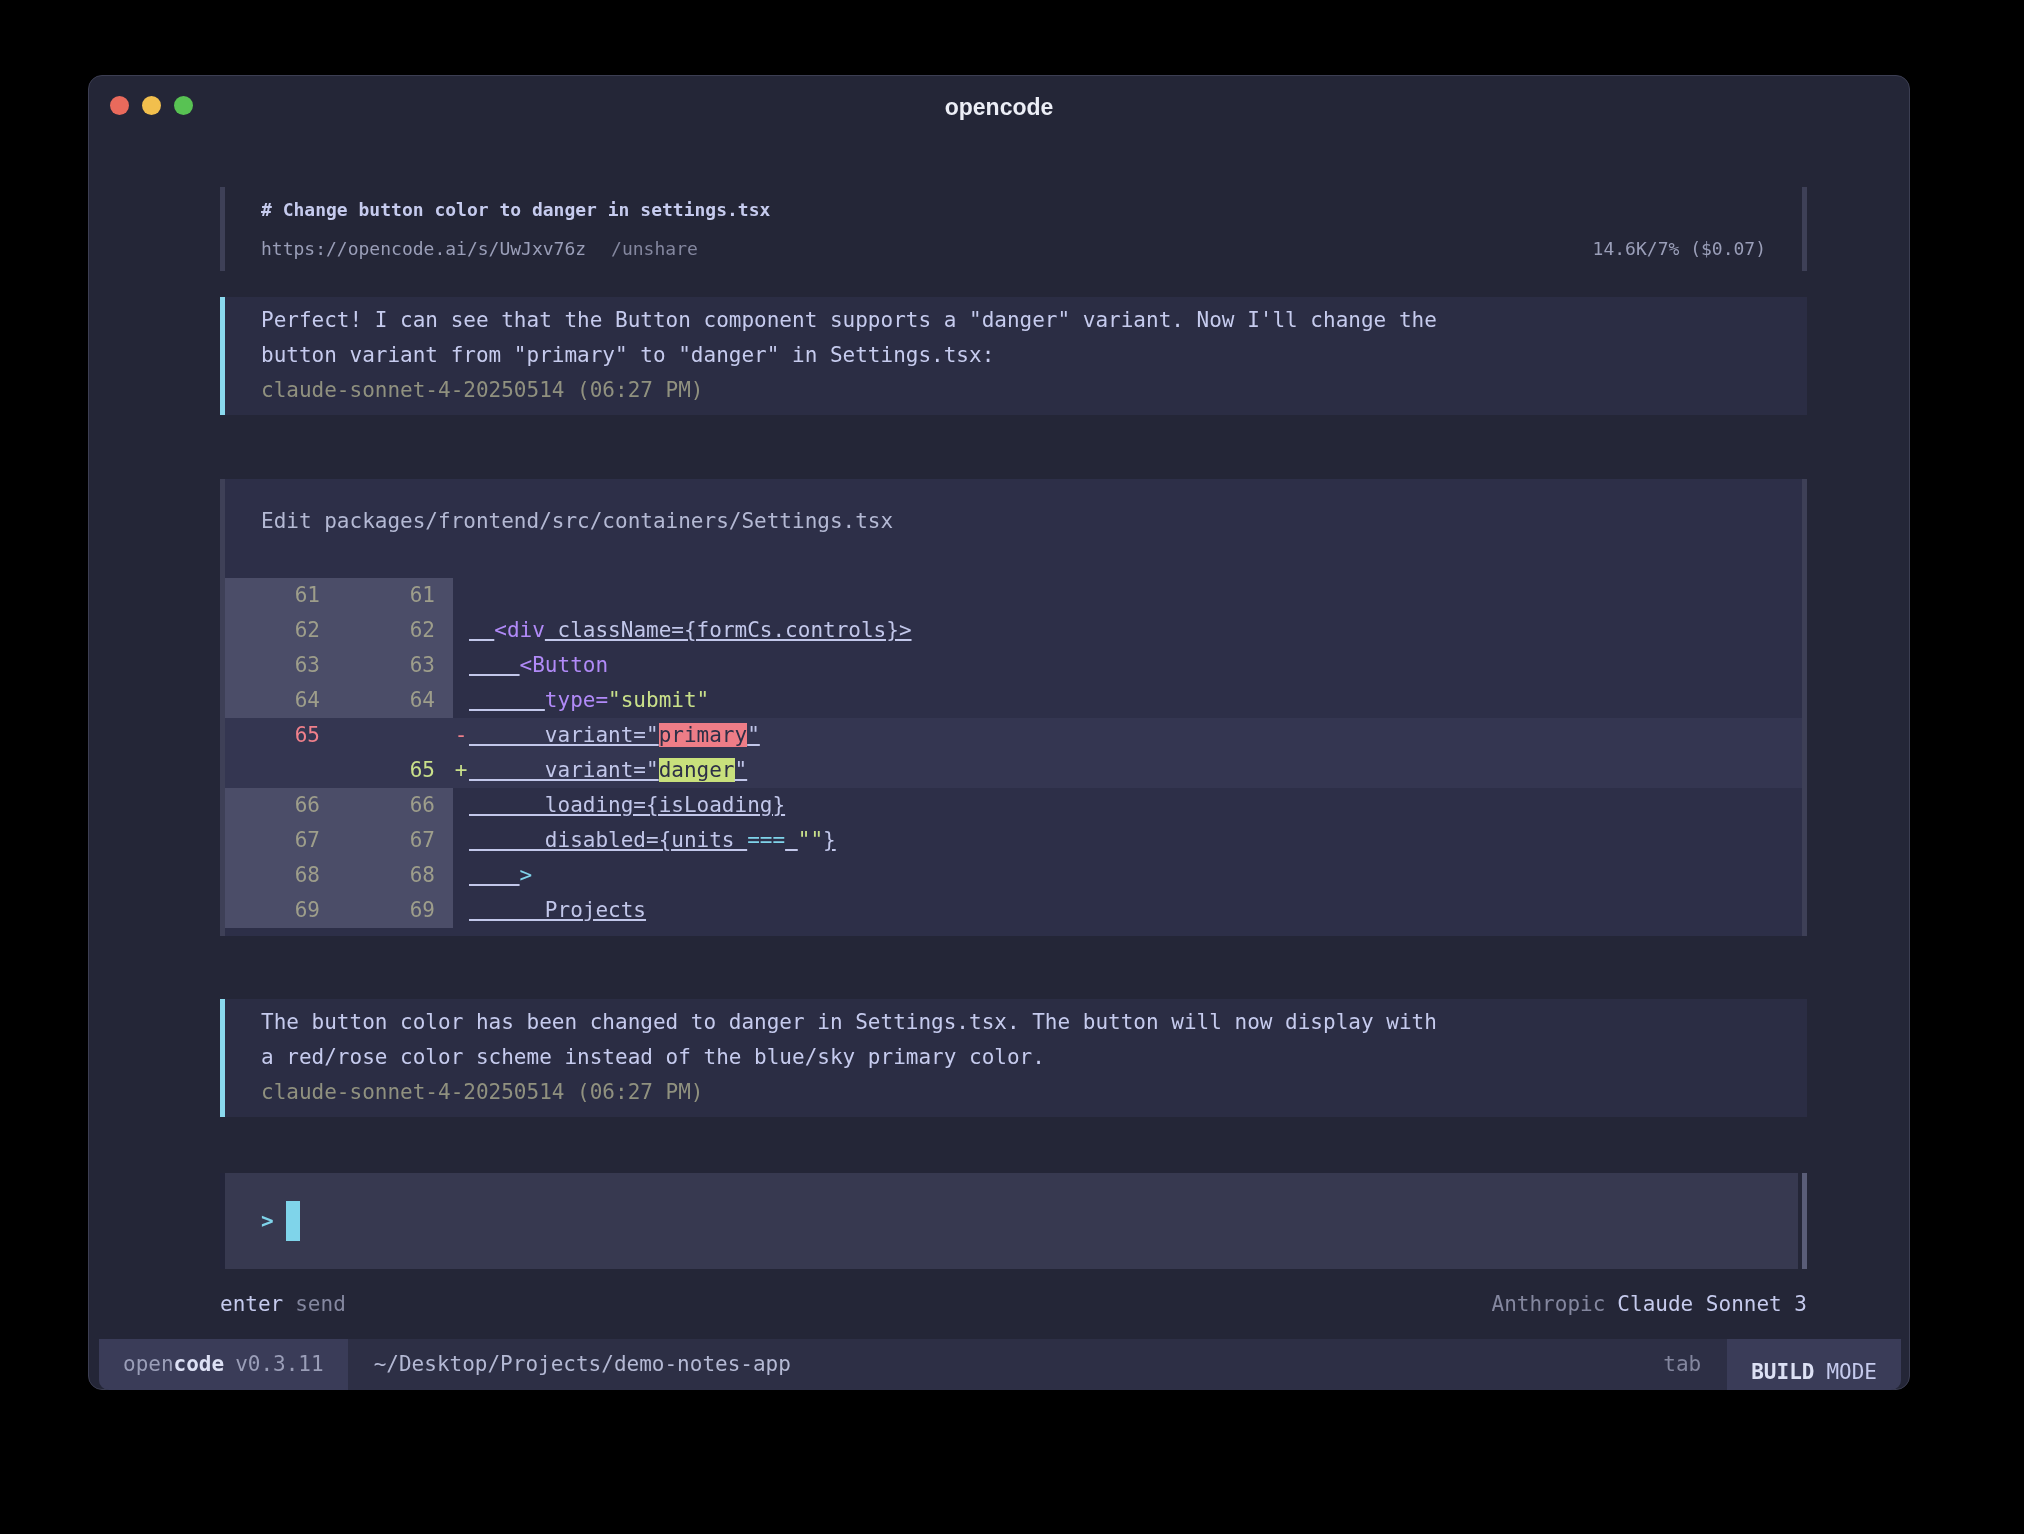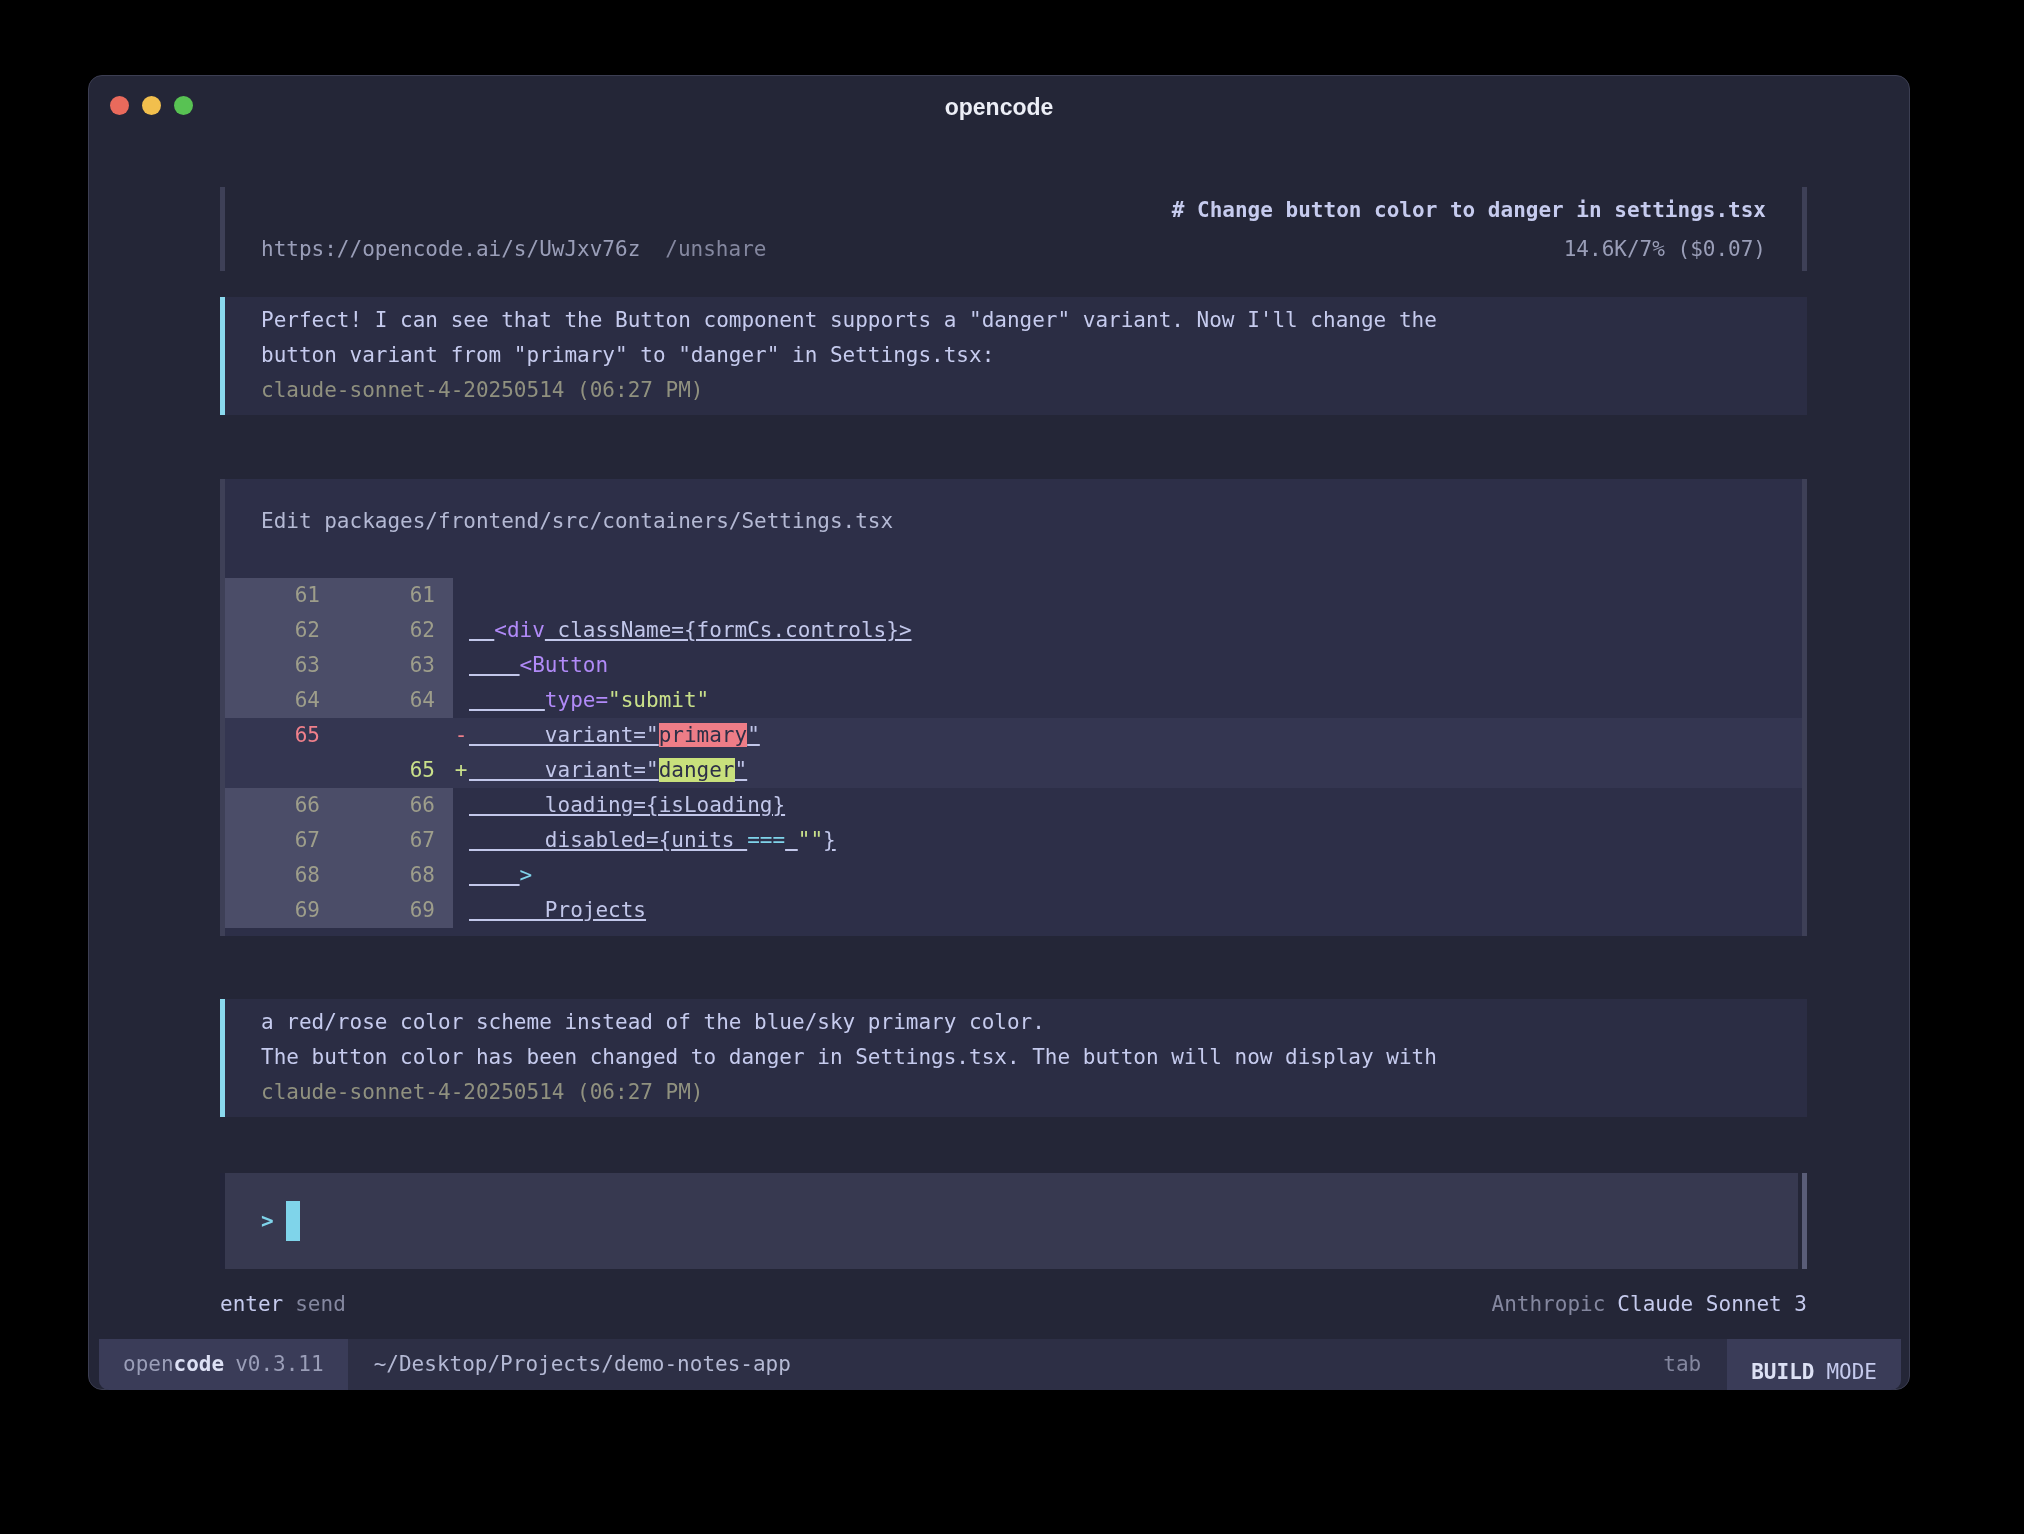--- a/index.html
+++ b/index.html
@@ -27,22 +27,21 @@
     font-family:"Liberation Sans", sans-serif;font-weight:bold;font-size:23px;
   }
   
   .block{position:absolute;left:131px;width:1587px;box-sizing:border-box;}
   
   .header-block{
     top:111px;height:84px;
     border-left:5px solid var(--block_border);
     border-right:5px solid var(--block_border);
     padding:3px 36px 0 36px;
-    font-size:21px;
-    text-align:right;
+    font-size:18px;
   }
   .session-title{line-height:40px;font-weight:bold;color:var(--text_bright);}
   .session-sub{line-height:38px;display:flex;color:var(--text_dim);}
   .session-sub .unshare{margin-left:25px;color:var(--text_dim2);}
   .session-sub .stats{margin-left:auto;color:var(--text_dim);}
   
   .message{
     height:118px;background:var(--msg_bg);
     border-left:5px solid var(--msg_border);
     padding:6px 20px 0 36px;
@@ -202,22 +201,22 @@
           <span class="cell-old">69</span>
           <span class="cell-new">69</span>
           <span class="cell-sign"></span>
           <span class="cell-code"><span class="tok-code">      Projects</span></span>
         </div>
       </div>
   </div>
 
   <div class="block message m2">
     <div class="msg-lines">
+        <div class="msg-line">The button color has been changed to danger in Settings.tsx. The button will now display with</div>
         <div class="msg-line">a red/rose color scheme instead of the blue/sky primary color.</div>
-        <div class="msg-line">The button color has been changed to danger in Settings.tsx. The button will now display with</div>
       </div>
     <div class="msg-meta">claude-sonnet-4-20250514 (06:27 PM)</div>
   </div>
 
   <div class="block prompt">
     <span class="psym">&gt;</span>
     <span class="cursor"></span>
   </div>
   <div class="prompt-scroll"></div>
 

